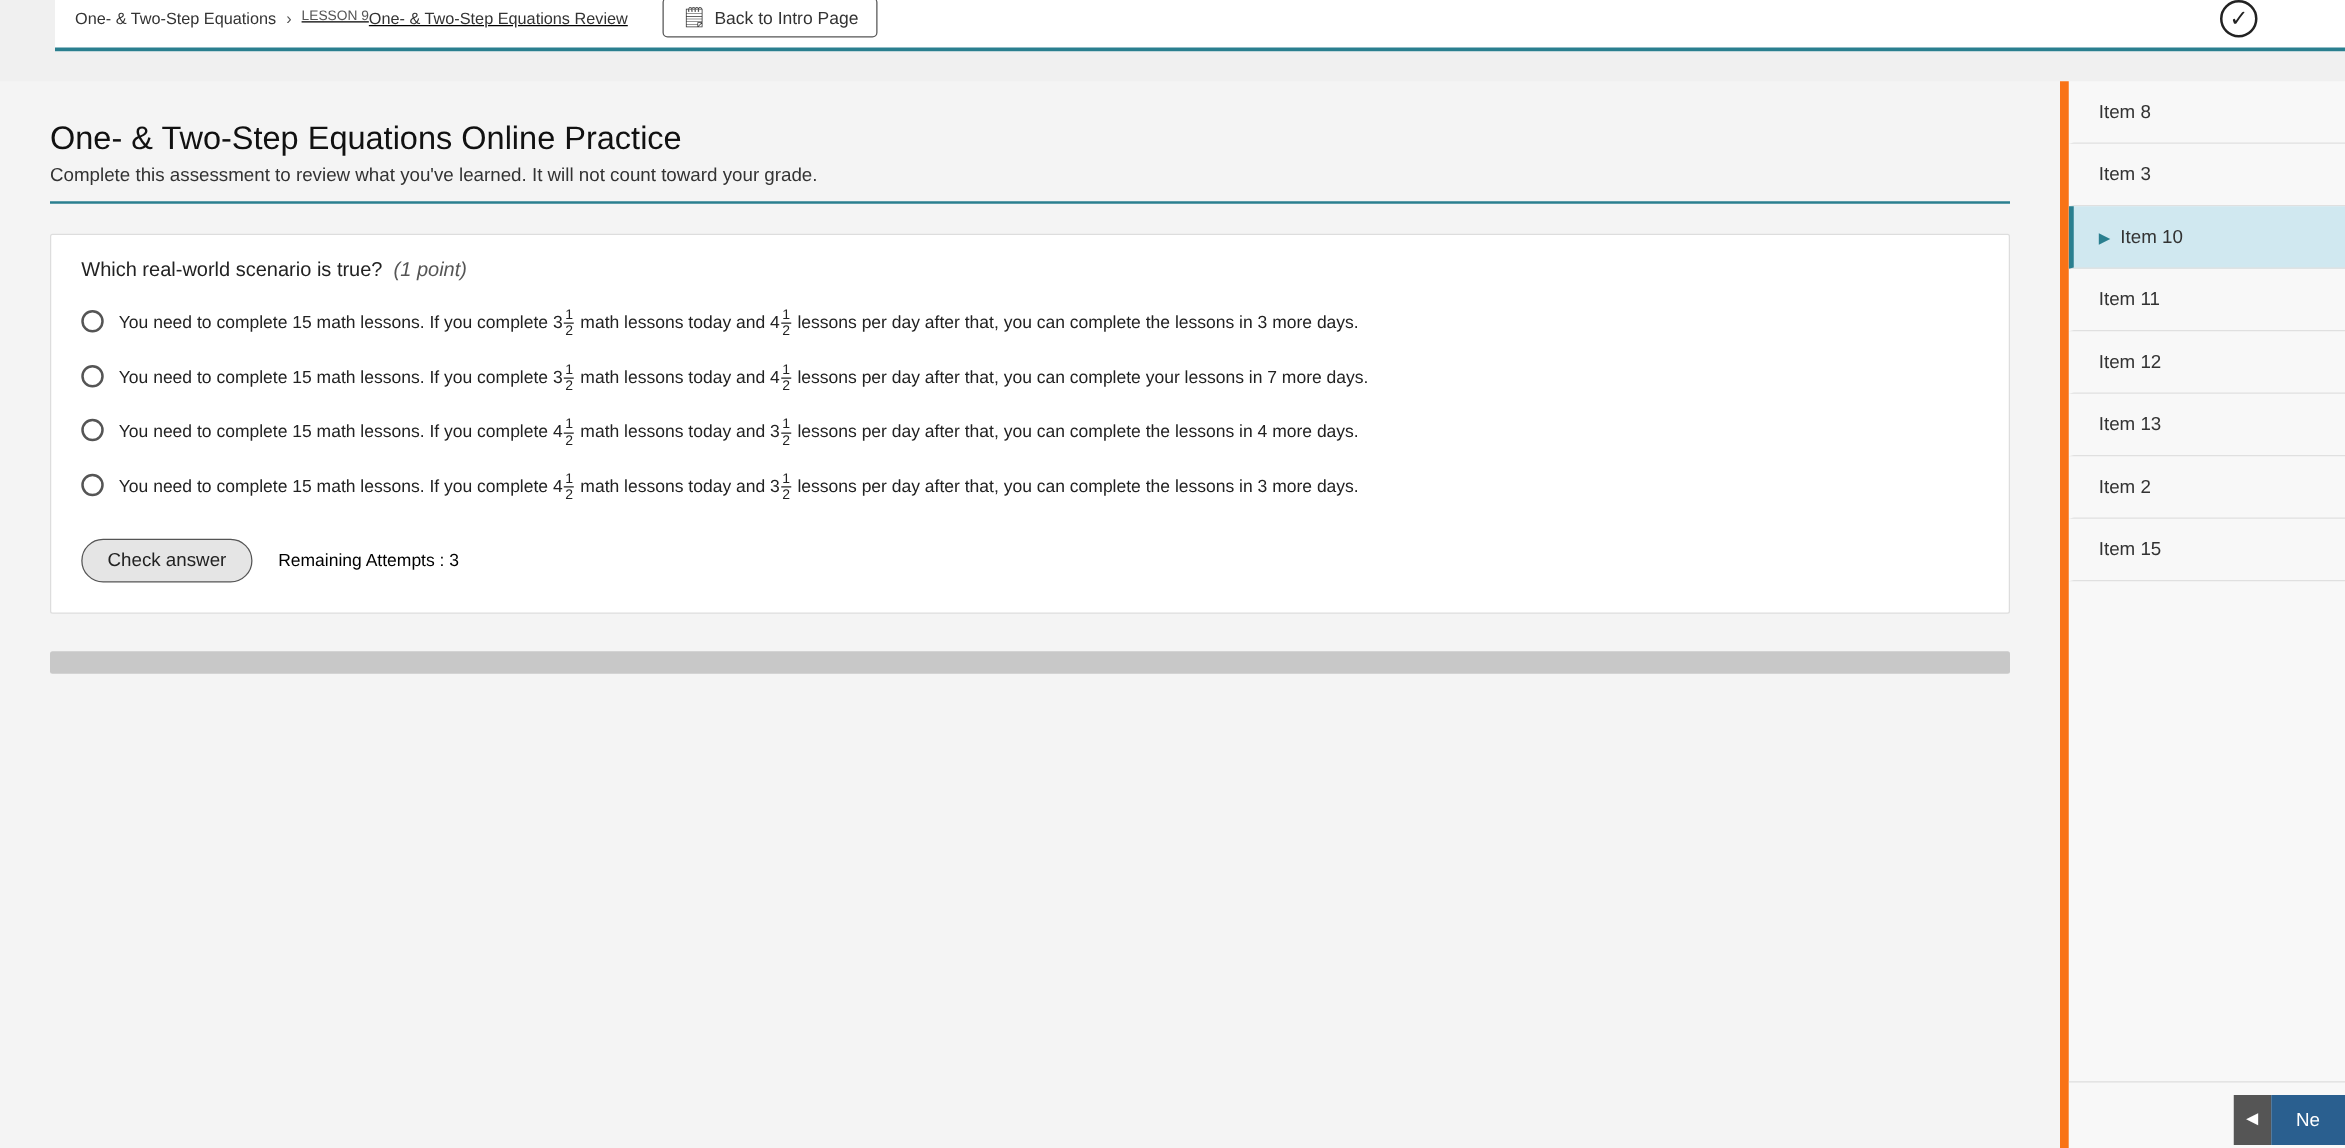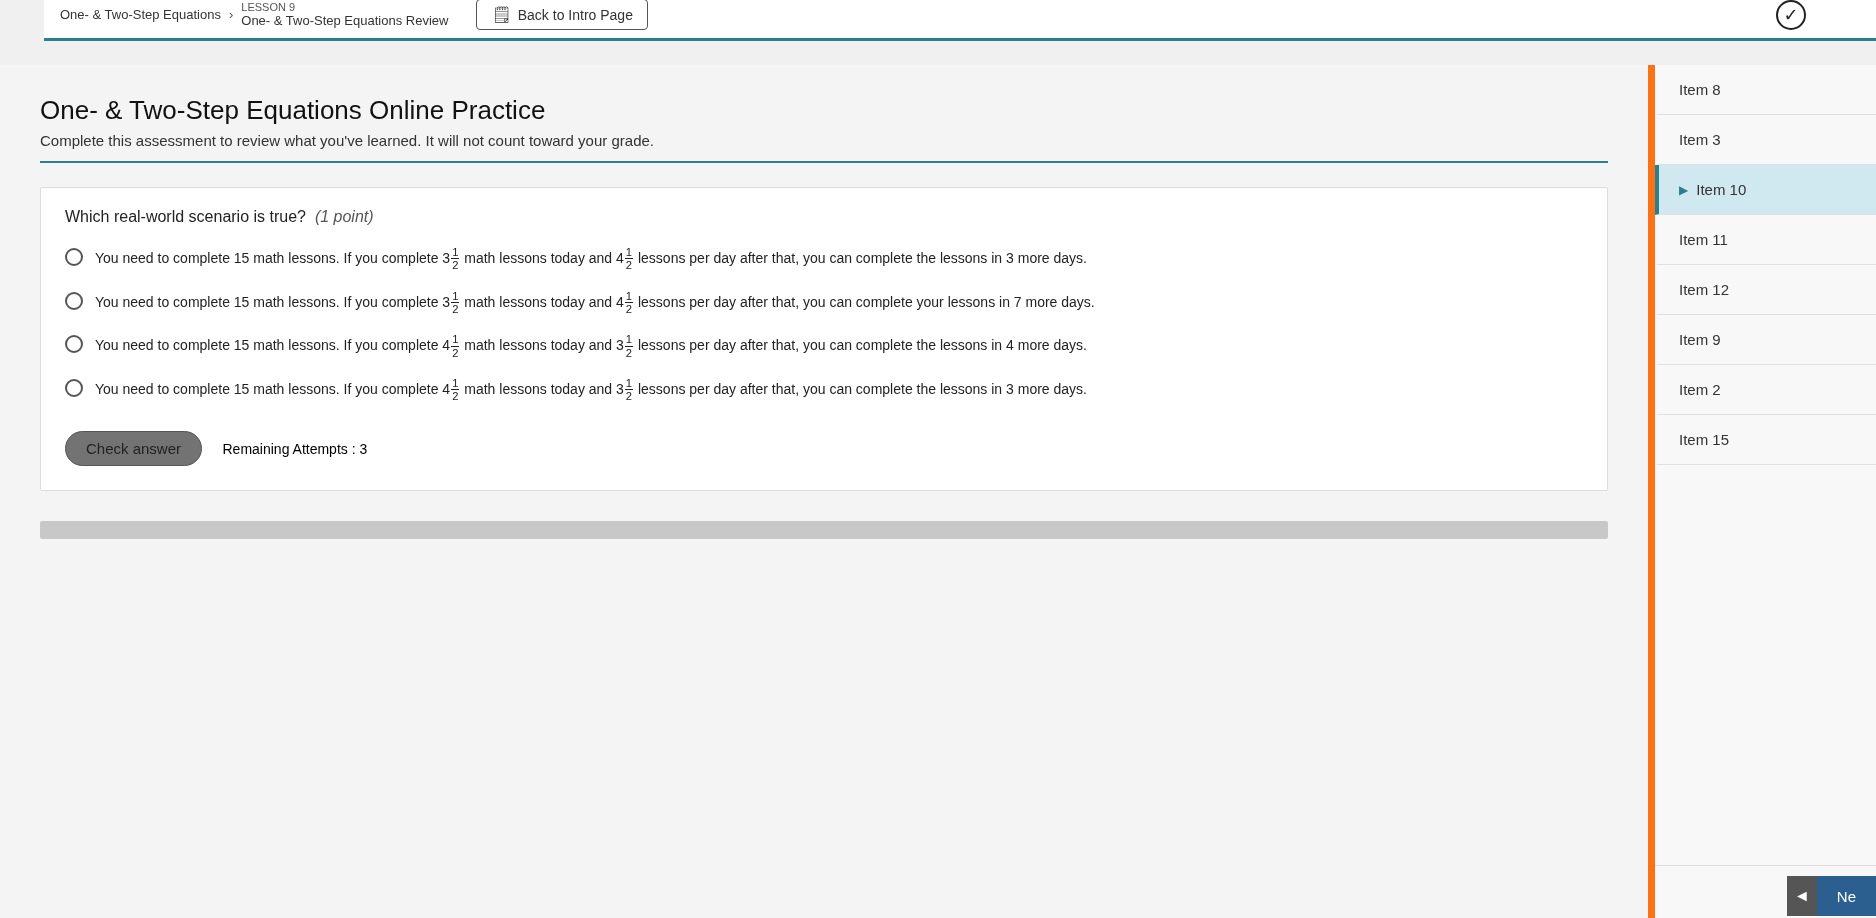--- a/index.html
+++ b/index.html
@@ -31,21 +31,22 @@
     .breadcrumb-unit {
       font-size: 13px;
       color: #333;
     }
     .breadcrumb-chevron {
       font-size: 13px;
       color: #555;
     }
     .breadcrumb-lesson {
       display: flex;
-      flex-direction: column;
+      flex-direction: row;
+      text-decoration: underline;
     }
     .lesson-label {
       font-size: 11px;
       color: #555;
       text-transform: uppercase;
     }
     .lesson-name {
       font-size: 13px;
       color: #333;
     }
@@ -158,21 +159,21 @@
     }
     .option-text {
       font-size: 14px;
       color: #222;
       line-height: 1.5;
     }
 
     .check-answer-btn {
       border: 1.5px solid #555;
       border-radius: 20px;
-      background: #737373;
+      background: #e5e5e5;
       padding: 8px 20px;
       font-size: 15px;
       cursor: pointer;
       color: #222;
       margin-top: 10px;
     }
     .remaining-attempts {
       display: inline-block;
       margin-left: 16px;
       font-size: 14px;
@@ -374,21 +375,21 @@
         <span class="sidebar-arrow">▶</span>
         <span>Item 10</span>
       </div>
       <div class="sidebar-item">
         <span>Item 11</span>
       </div>
       <div class="sidebar-item">
         <span>Item 12</span>
       </div>
       <div class="sidebar-item">
-        <span>Item 9</span>
+        <span>Item 13</span>
       </div>
       <div class="sidebar-item">
         <span>Item 2</span>
       </div>
       <div class="sidebar-item">
         <span>Item 15</span>
       </div>
     </div>
 
     <div class="next-btn-area">

